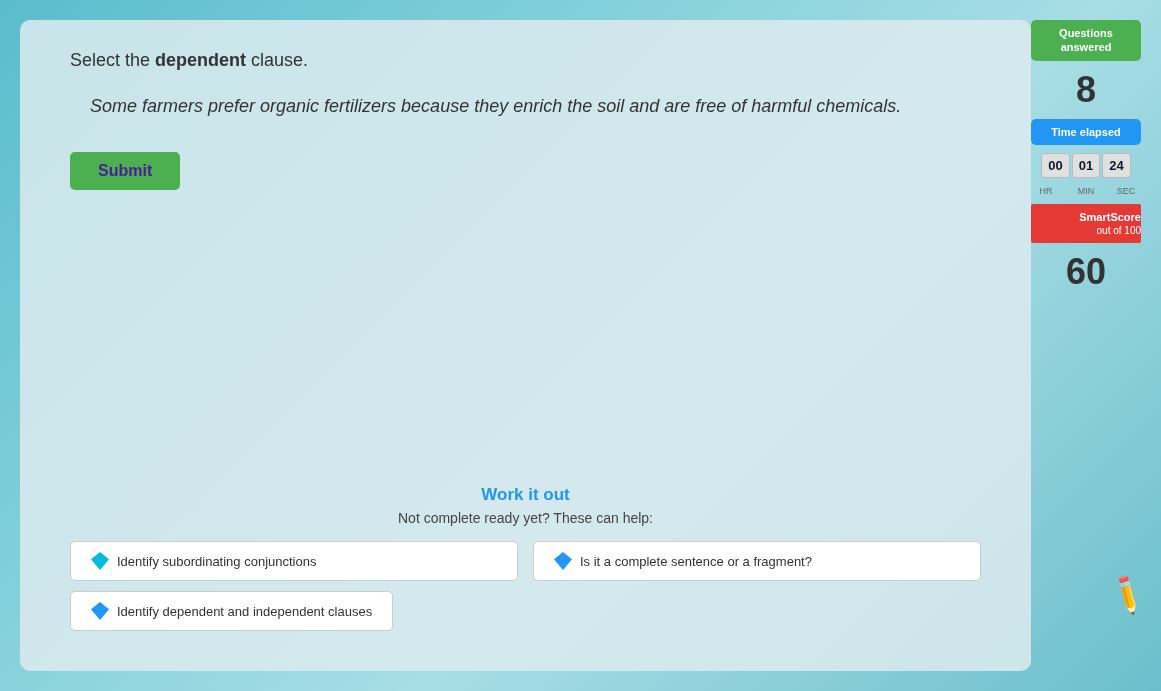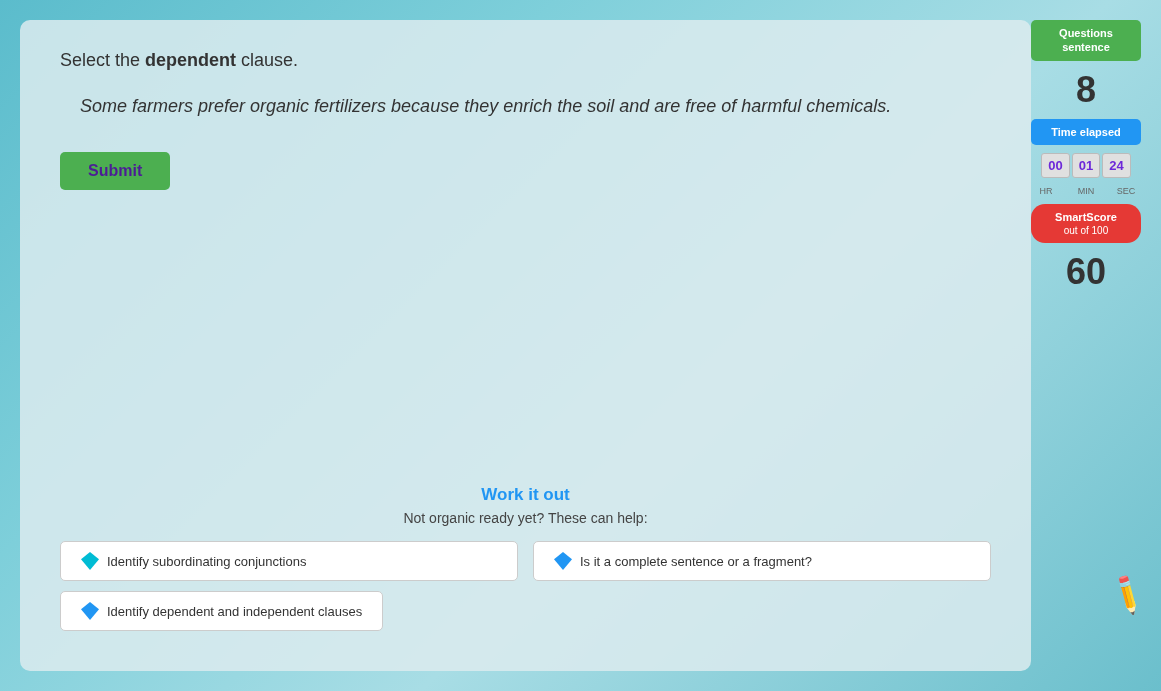--- a/index.html
+++ b/index.html
@@ -14,21 +14,21 @@
     }
 
     .main-container {
       position: absolute;
       top: 20px;
       left: 20px;
       right: 130px;
       bottom: 20px;
       background: rgba(220, 235, 238, 0.85);
       border-radius: 10px;
-      padding: 30px 40px;
+      padding: 30px 50px;
       display: flex;
       flex-direction: column;
     }
 
     .question-area {
       flex: 1;
     }
 
     .question-instruction {
       font-size: 18px;
@@ -152,21 +152,21 @@
       display: flex;
       gap: 2px;
       align-items: center;
       justify-content: center;
       width: 100%;
     }
 
     .timer-box {
       background: #e0e0e0;
       border: 1px solid #bbb;
-      color: #6d28d9;
+      color: #0f172a;
       font-size: 13px;
       font-weight: bold;
       padding: 4px 6px;
       border-radius: 3px;
       min-width: 24px;
       text-align: center;
     }
 
     .timer-labels {
       display: flex;
@@ -178,23 +178,23 @@
     .timer-label {
       font-size: 9px;
       color: #666;
       min-width: 24px;
       text-align: center;
     }
 
     .smart-score-badge {
       background: #e53935;
       color: white;
-      text-align: center;
-      padding: 6px 14px;
-      border-radius: 14px;
+      text-align: right;
+      padding: 6px 0;
+      border-radius: 2px;
       font-size: 11px;
       font-weight: bold;
       width: 100%;
       line-height: 1.3;
       position: relative;
     }
 
     .smart-score-number {
       color: #333;
       font-size: 36px;
@@ -234,21 +234,21 @@
 
     <div class="sentence-text">
       Some farmers prefer organic fertilizers because they enrich the soil and are free of harmful chemicals.
     </div>
 
     <button class="submit-btn">Submit</button>
   </div>
 
   <div class="work-it-out-section">
     <div class="work-it-out-title">Work it out</div>
-    <div class="work-it-out-subtitle">Not organic ready yet? These can help:</div>
+    <div class="work-it-out-subtitle">Not complete ready yet? These can help:</div>
 
     <div class="help-row">
       <button class="help-btn">
         <span class="diamond-icon teal"></span>
         <span>Identify subordinating conjunctions</span>
       </button>
       <button class="help-btn">
         <span class="diamond-icon"></span>
         <span>Is it a complete sentence or a fragment?</span>
       </button>
@@ -258,21 +258,21 @@
       <button class="help-btn" style="flex: 0 0 auto; max-width: 48%; justify-content: space-between;">
         <span class="diamond-icon"></span>
         <span>Identify dependent and independent clauses</span>
       </button>
     </div>
   </div>
 </div>
 
 <div class="sidebar">
   <div class="questions-answered-badge">
-    <div>Questions sentence</div>
+    <div>Questions answered</div>
   </div>
 
   <div class="score-number">8</div>
 
   <div class="time-elapsed-badge">
     <div>Time elapsed</div>
   </div>
 
   <div class="timer-display">
     <div class="timer-box">00</div>

